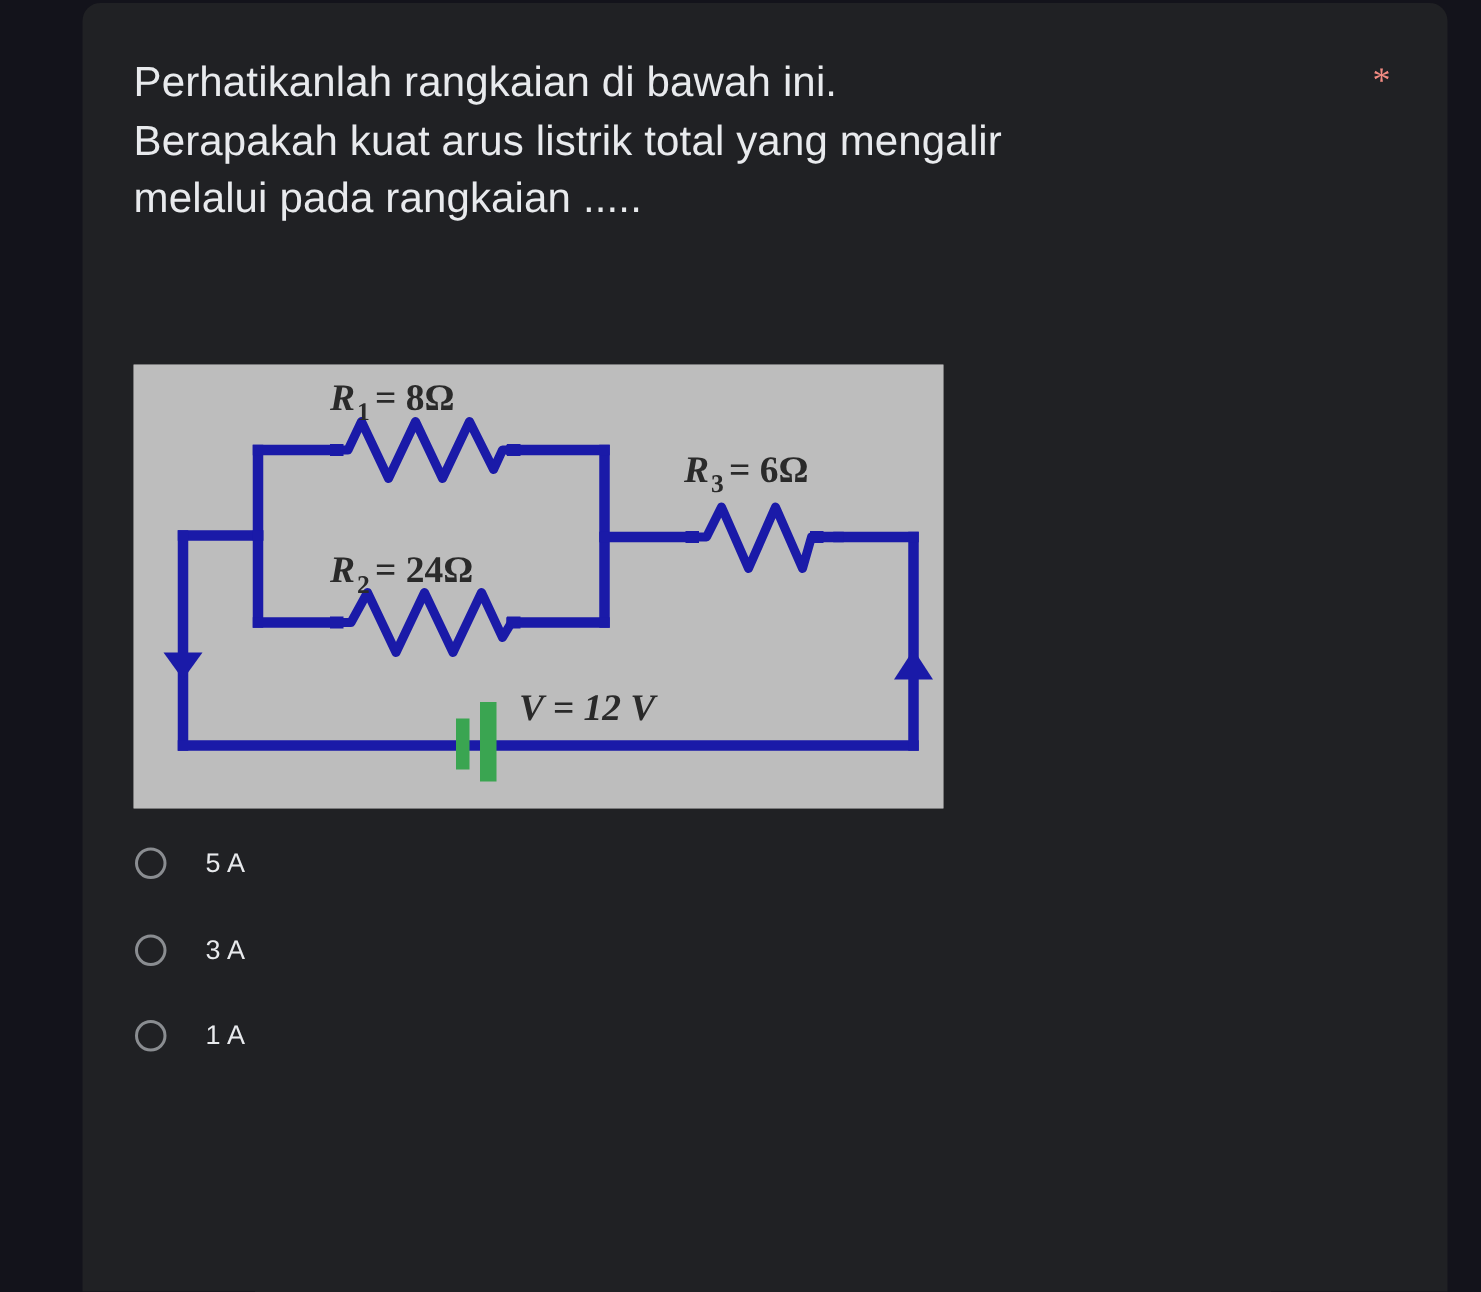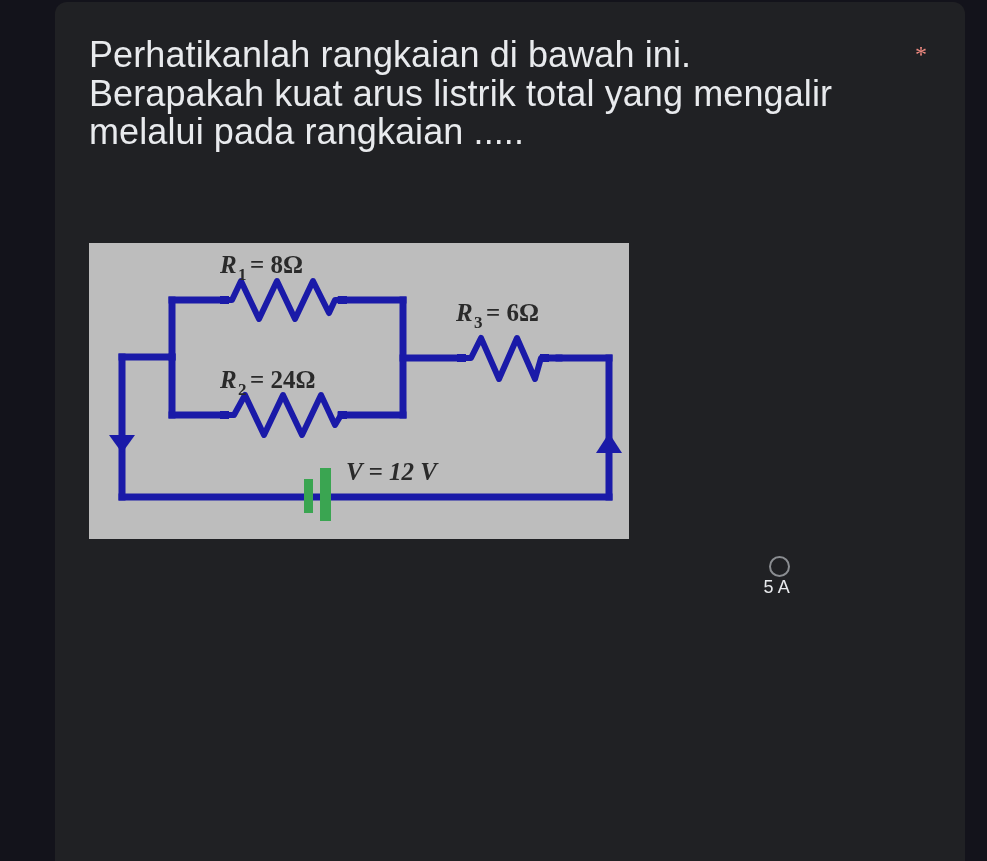--- a/index.html
+++ b/index.html
@@ -42,21 +42,21 @@
     top: 40px;
     color: #f28b82;
     font-size: 24px;
     line-height: 24px;
     font-family: "Liberation Serif", serif;
     user-select: none;
   }
 
   .question-text {
     color: #e8eaed;
-    font-size: 36px;
+    font-size: 28px;
     line-height: 38.5px;
     font-weight: 400;
     letter-spacing: 0.1px;
     max-width: 800px;
     white-space: pre-line;
   }
 
   
   .circuit-image {
     position: absolute;
@@ -71,24 +71,23 @@
 
   
   .options {
     position: absolute;
     left: 90px;
     top: 556px;
     width: 700px;
   }
   .option-row {
     display: flex;
-    align-items: flex-end;
+    align-items: center;
     height: 39px;
     margin-bottom: 18.5px;
-    flex-direction: column;
   }
   .radio-outer {
     width: 21px;
     height: 21px;
     border: 2px solid #8a8d91;
     border-radius: 50%;
     box-sizing: border-box;
     flex: 0 0 auto;
   }
   .option-label {
@@ -181,19 +180,27 @@
     </svg>
   </div>
 
   <div class="options">
 
     <div class="option-row">
       <span class="radio-outer"></span>
       <span class="option-label">5 A</span>
     </div>
 
-
-
+    <div class="option-row">
+      <span class="radio-outer"></span>
+      <span class="option-label">3 A</span>
+    </div>
+
+
+    <div class="option-row">
+      <span class="radio-outer"></span>
+      <span class="option-label">1 A</span>
+    </div>
 
 
   </div>
 
 </div>
 
 </body></html>

